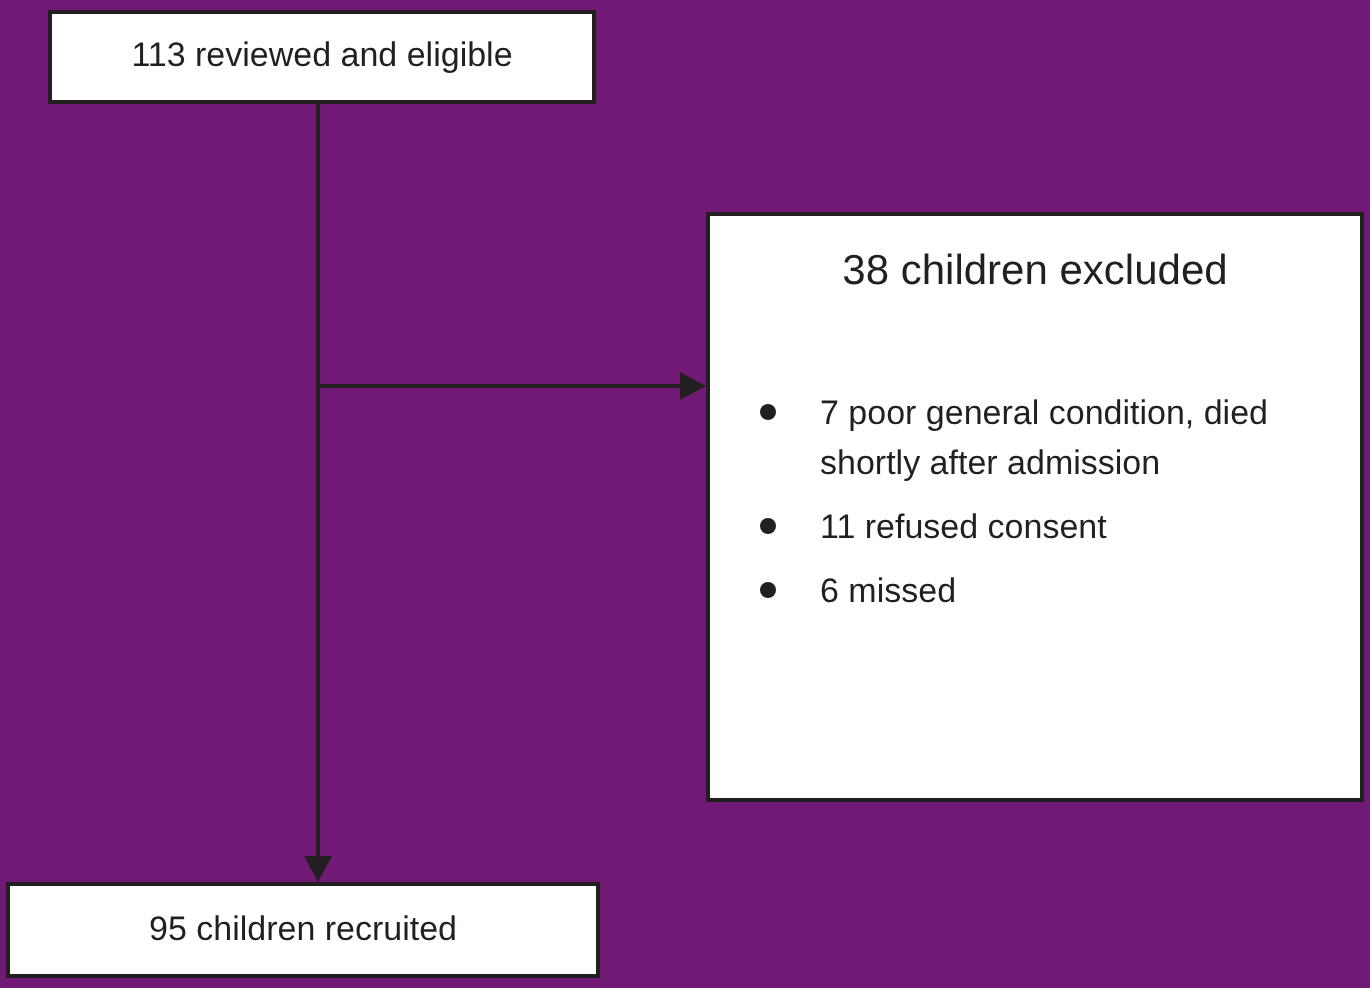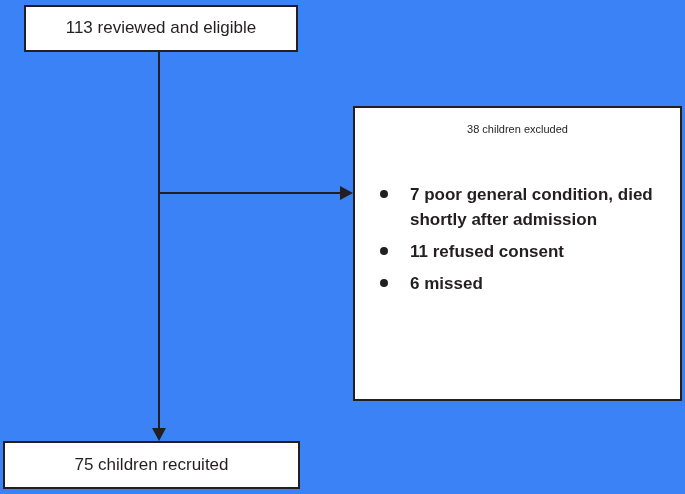--- a/index.html
+++ b/index.html
@@ -6,21 +6,21 @@
   html, body {
     width: 685px; height: 494px;
     background: #ffffff;
     font-family: "Liberation Sans", sans-serif;
     color: #231f20;
     overflow: hidden;
   }
   .canvas {
     position: relative;
     width: 685px; height: 494px;
-    background: #3b82f6;
+    background: #701a75;
   }
   .box {
     position: absolute;
     border: 2px solid #231f20;
     background: #ffffff;
     font-size: 17px;
     line-height: 1.2;
   }
   .box.centered {
     display: flex;
@@ -28,34 +28,33 @@
     justify-content: center;
     text-align: center;
   }
   .box-top      { left: 24px;  top: 5px;   width: 274px; height: 47px; }
   .box-excluded { left: 353px; top: 106px; width: 329px; height: 295px; }
   .box-bottom   { left: 3px;   top: 441px; width: 297px; height: 48px; }
 
   .excluded-title {
     padding-top: 15px;
     text-align: center;
-    font-size: 11px;
+    font-size: 21px;
   }
   .excluded-list {
     list-style: none;
     margin: 46px 12px 0 25px;
     padding: 0;
   }
   .bullet-item {
     position: relative;
     padding-left: 30px;
     margin-bottom: 7px;
     font-size: 17px;
     line-height: 25px;
-    font-weight: bold;
   }
   .bullet-item::before {
     content: "";
     position: absolute;
     left: 0; top: 8px;
     width: 8px; height: 8px;
     border-radius: 50%;
     background: #231f20;
   }
 
@@ -94,16 +93,16 @@
   <div class="box box-excluded">
     <div class="excluded-title">38 children excluded</div>
     <ul class="excluded-list">
         <li class="bullet-item">7 poor general condition, died shortly after admission</li>
         <li class="bullet-item">11 refused consent</li>
         <li class="bullet-item">6 missed</li>
       </ul>
   </div>
 
   <div class="box box-bottom centered">
-    <span>75 children recruited</span>
+    <span>95 children recruited</span>
   </div>
 
 </div>
 
 </body></html>

